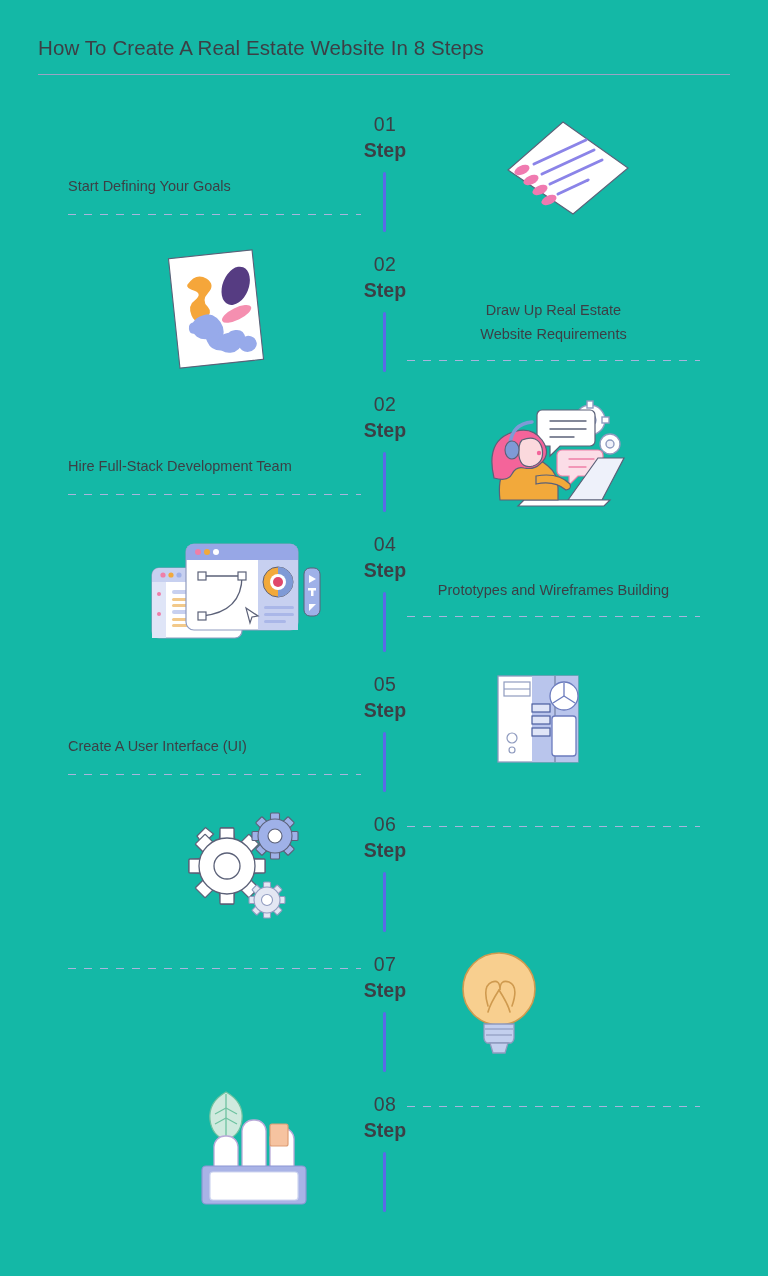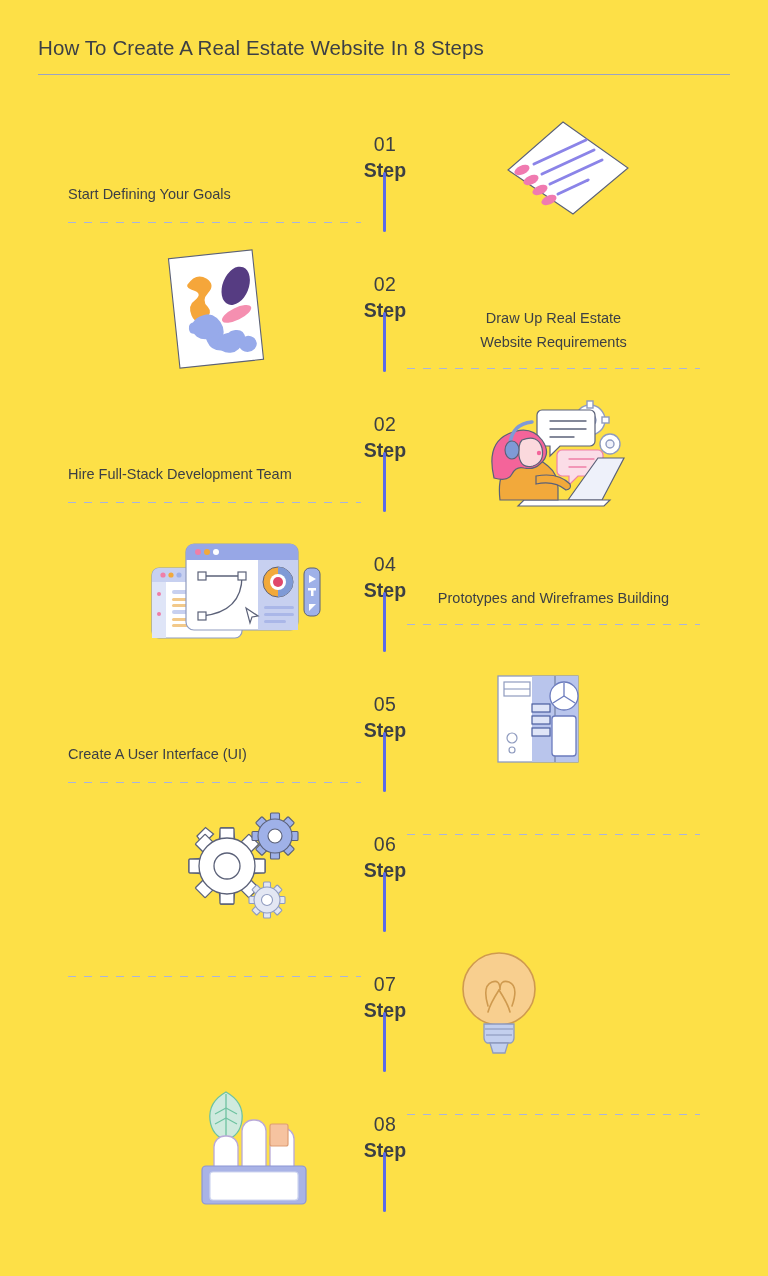--- a/index.html
+++ b/index.html
@@ -2,21 +2,21 @@
 <html><head>
 <meta charset="utf-8">
 <style>
   * { box-sizing: border-box; margin: 0; padding: 0; }
   html, body {
     width: 768px; height: 1276px;
     background: #ffffff;
     font-family: "Liberation Sans", sans-serif;
     overflow: hidden;
   }
-  .page { position: relative; width: 768px; height: 1276px; background: #fde047; }
+  .page { position: relative; width: 768px; height: 1276px; background: #14b8a6; }
 
   
   .header { position: absolute; left: 38px; top: 36px; width: 692px; }
   .title {
     font-size: 20.5px; font-weight: 400; color: #3c3f45;
     letter-spacing: 0.1px; white-space: nowrap;
   }
   .title-rule {
     margin-top: 14px; height: 1px; width: 692px;
     background: #9aa3c4;
@@ -36,39 +36,38 @@
     position: absolute;
     left: 345px;
     top: 8px;
     width: 80px;
     text-align: center;
     color: #3c3f45;
   }
   .step-num .n {
     font-size: 19.5px; line-height: 25px; font-weight: 400;
     letter-spacing: 0.5px;
-    margin-top: 20px;
   }
   .step-num .s {
     font-size: 19.5px; line-height: 26px; font-weight: 700;
   }
 
   
   .connector {
     position: absolute;
     left: 383px;
     top: 68px;
     width: 3px;
     height: 60px;
     background: #5b6ae8;
     border-radius: 2px;
   }
 
   
-  .label-block { position: absolute; top: 16px; }
+  .label-block { position: absolute; top: 8px; }
   .label-left  { left: 68px;  width: 293px; text-align: left; }
   .label-right { right: 68px; width: 293px; text-align: center; }
 
   .label-text {
     font-size: 14.5px;
     line-height: 24px;
     color: #3c3f45;
     font-weight: 400;
   }
   .label-left .label-text  { padding-top: 62px; }

